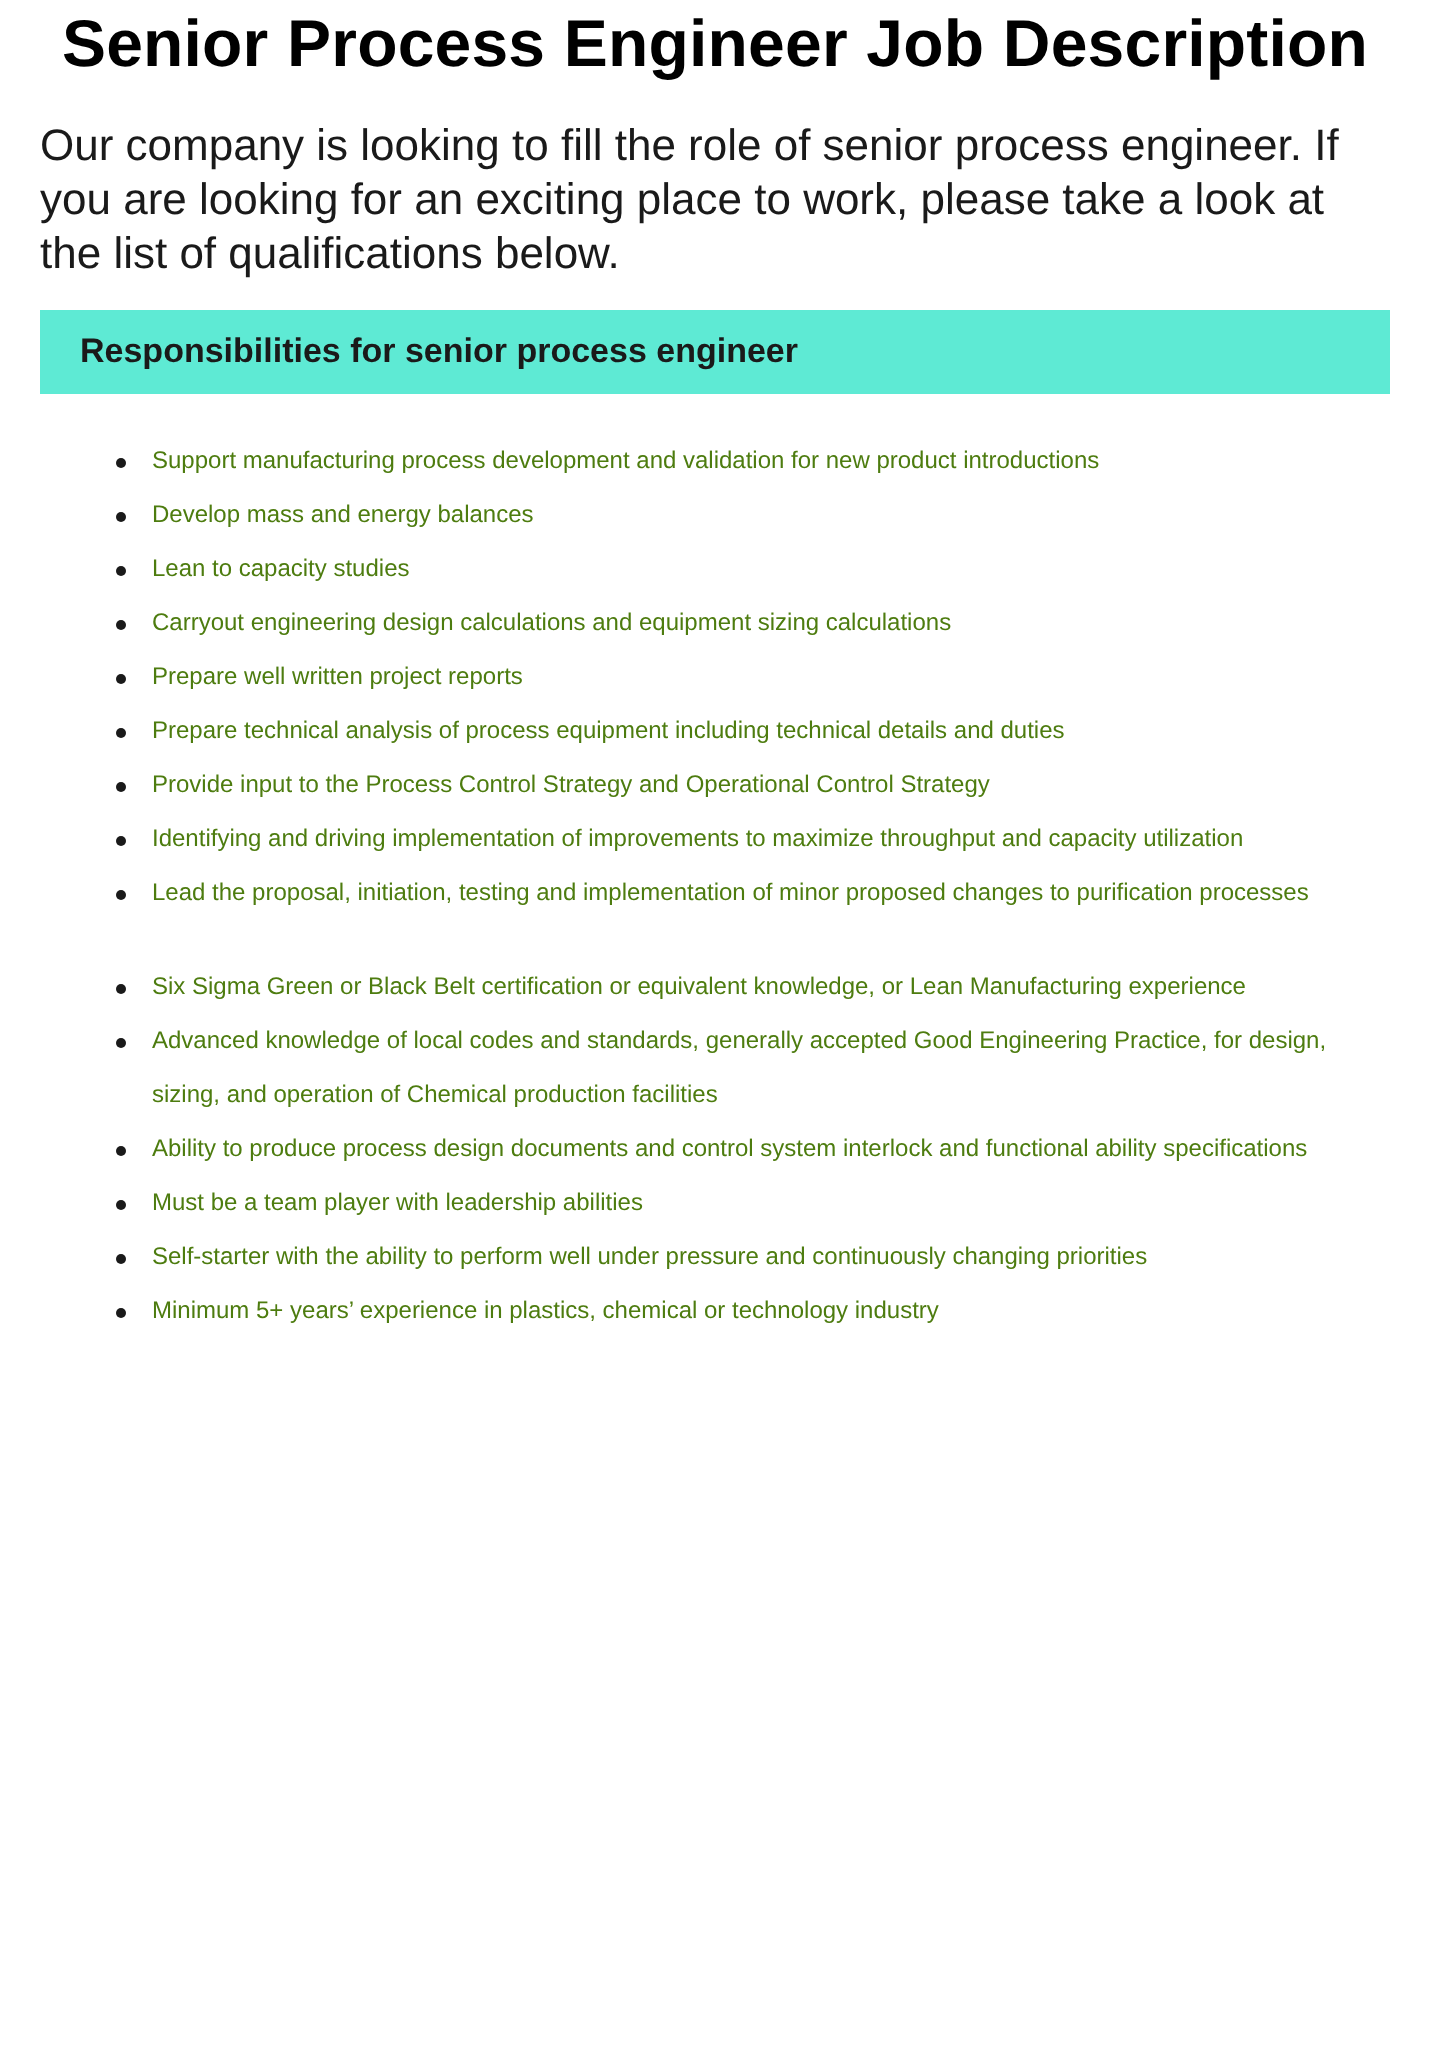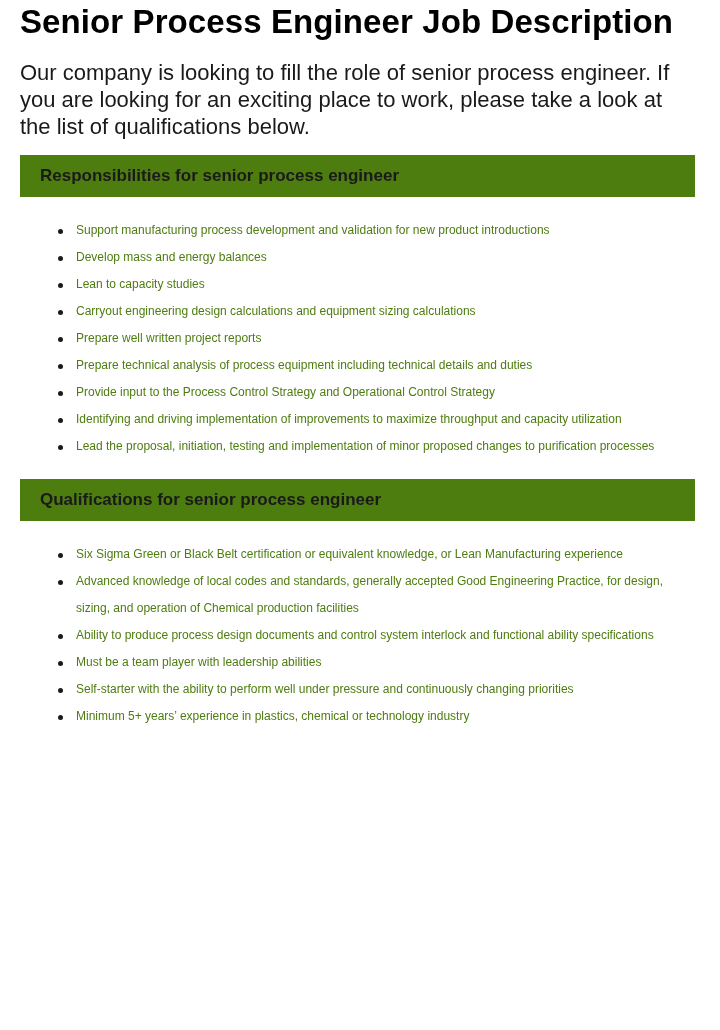--- a/index.html
+++ b/index.html
@@ -18,36 +18,37 @@
       position: relative;
       width: 720px;
       padding: 0 25px 0 20px;
       box-sizing: border-box;
     }
     .title {
       margin: 0;
       padding-top: 2px;
       height: 42px;
       line-height: 40px;
+      text-align: center;
       font-size: 33px;
       font-weight: bold;
       color: #000000;
       letter-spacing: 0.1px;
       white-space: nowrap;
     }
     .intro {
       margin: 15px 0 0 0;
       font-size: 22px;
       line-height: 27px;
       color: #1a1a1a;
     }
     .section-header {
       margin-top: 15px;
       height: 42px;
-      background: #4d7c0f;
+      background: #5eead4;
       padding: 0 20px;
       display: flex;
       align-items: center;
       font-size: 17px;
       font-weight: bold;
       color: #1a1a1a;
       box-sizing: border-box;
     }
     .section-header.second {
       margin-top: 19px;
@@ -88,21 +89,20 @@
     <li>Develop mass and energy balances</li>
     <li>Lean to capacity studies</li>
     <li>Carryout engineering design calculations and equipment sizing calculations</li>
     <li>Prepare well written project reports</li>
     <li>Prepare technical analysis of process equipment including technical details and duties</li>
     <li>Provide input to the Process Control Strategy and Operational Control Strategy</li>
     <li>Identifying and driving implementation of improvements to maximize throughput and capacity utilization</li>
     <li>Lead the proposal, initiation, testing and implementation of minor proposed changes to purification processes</li>
   </ul>
 
-  <div class="section-header second">Qualifications for senior process engineer</div>
   <ul class="items">
     <li>Six Sigma Green or Black Belt certification or equivalent knowledge, or Lean Manufacturing experience</li>
     <li>Advanced knowledge of local codes and standards, generally accepted Good Engineering Practice, for design, sizing, and operation of Chemical production facilities</li>
     <li>Ability to produce process design documents and control system interlock and functional ability specifications</li>
     <li>Must be a team player with leadership abilities</li>
     <li>Self-starter with the ability to perform well under pressure and continuously changing priorities</li>
     <li>Minimum 5+ years’ experience in plastics, chemical or technology industry</li>
   </ul>
 </div>
 

